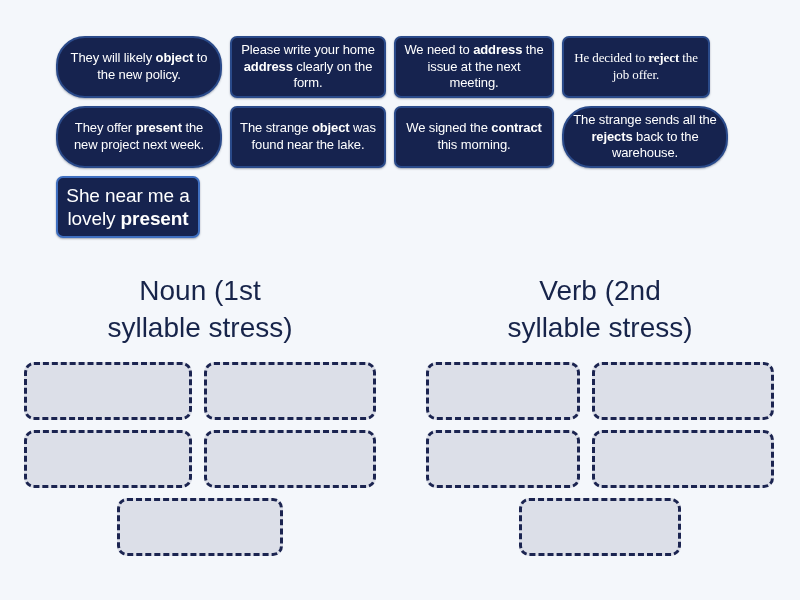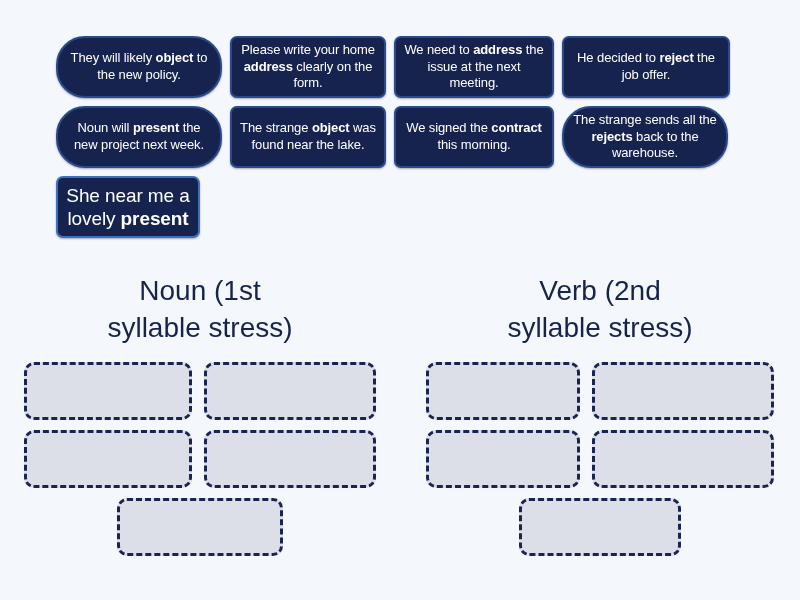--- a/index.html
+++ b/index.html
@@ -47,21 +47,21 @@
     cursor: grab;
     user-select: none;
   }
   .card .txt { display: block; }
   .card b { font-weight: bold; }
 
   
   .card.w1 { width: 166px; border-radius: 29px; }
   .card.w2 { width: 156px; }
   .card.w3 { width: 160px; }
-  .card.w4 { width: 168px; }
+  .card.w4 { width: 148px; font-family: Liberation Serif, serif; }
 
   .card.big {
     font-size: 19px;
     line-height: 1.22;
     border-color: #3f6fc0;
     width: 144px;
   }
 
   
   #groups {
@@ -131,21 +131,21 @@
   </div>
 
   <div class="card w4">
     <span class="txt">
       <span>He decided to </span><b>reject</b><span> the job offer.</span>
     </span>
   </div>
 
   <div class="card w1">
     <span class="txt">
-      <span>Noun will </span><b>present</b><span> the new project next week.</span>
+      <span>They offer </span><b>present</b><span> the new project next week.</span>
     </span>
   </div>
 
   <div class="card w2">
     <span class="txt">
       <span>The strange </span><b>object</b><span> was found near the lake.</span>
     </span>
   </div>
 
   <div class="card w3">

